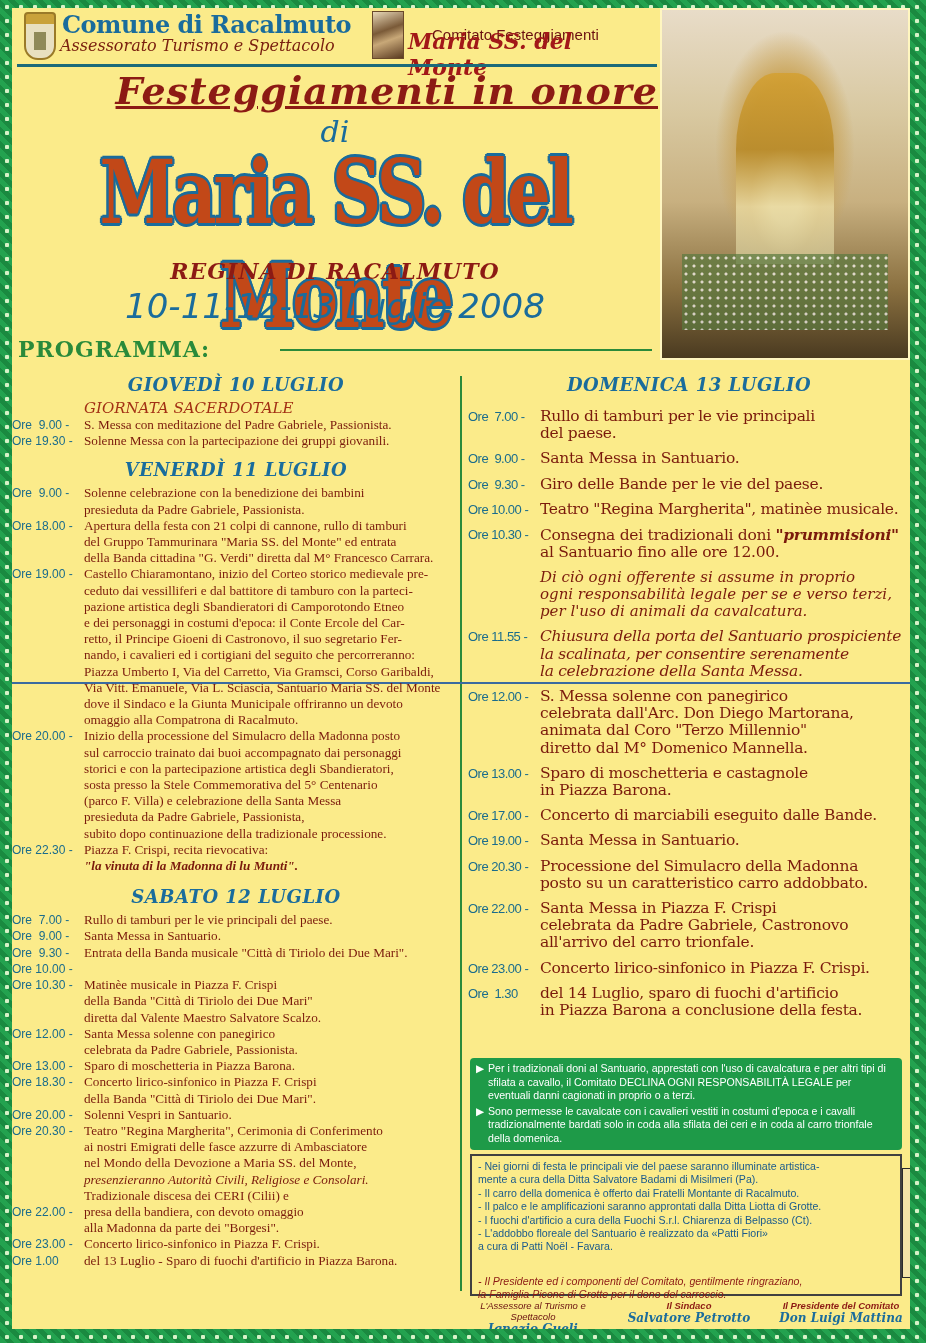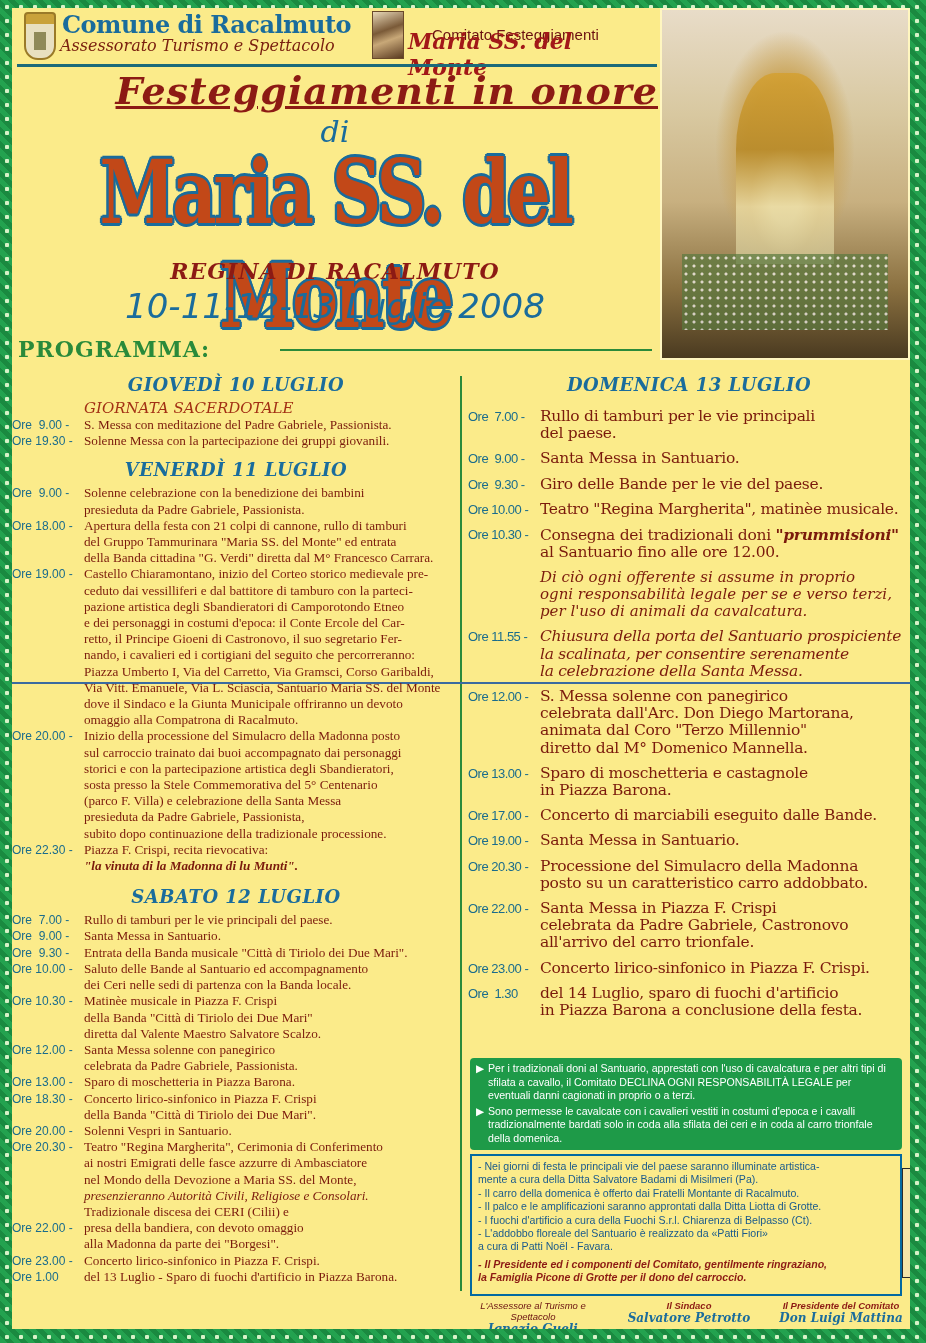--- a/index.html
+++ b/index.html
@@ -80,23 +80,23 @@
   .it { font-style: italic; }
   .bi { font-style: italic; font-weight: bold; }
   .note-it { padding-left: 72px; font-size: 15px; line-height: 17px; font-style: italic; color: #7a1a0c; margin-bottom: 8px; white-space: pre-line; font-family: "DejaVu Serif", serif; }
 
   
   .notice { position: absolute; left: 458px; top: 1050px; width: 432px; height: 92px; background: #1e9a48; border-radius: 4px; padding: 4px 6px; color: #fff; font-size: 10.6px; line-height: 13.6px; font-family: "Liberation Sans", sans-serif; }
   .notice p { display: flex; margin-bottom: 2px; }
   .notice .arr { width: 12px; flex: none; }
 
   
-  .credits { position: absolute; left: 458px; top: 1146px; width: 432px; height: 142px; border: 2px solid #0369a1; padding: 4px 6px; color: #1a5a8c; font-size: 10.6px; line-height: 13.4px; font-family: "Liberation Sans", sans-serif; }
+  .credits { position: absolute; left: 458px; top: 1146px; width: 432px; height: 142px; border: 2px solid #404040; padding: 4px 6px; color: #1a5a8c; font-size: 10.6px; line-height: 13.4px; font-family: "Liberation Sans", sans-serif; }
   .credits .li { white-space: pre-line; }
-  .credits .thanks { color: #8c1a14; font-style: italic; font-weight: bold; margin-top: 4px; white-space: pre-line; }
+  .credits .thanks { color: #8c1a14; font-style: italic; font-weight: normal; margin-top: 21px; white-space: pre-line; }
 
   
   .sig { position: absolute; top: 1292px; text-align: center; }
   .sig .role { font-size: 9.5px; color: #6a1010; font-family: "Liberation Sans", sans-serif; font-style: italic; }
   .sig .role.b { font-weight: bold; color: #8c1a14; }
   .sig .name { font-size: 12px; font-style: italic; font-weight: bold; color: #1a6c9c; font-family: "DejaVu Serif", serif; }
 
   .printer { position: absolute; left: 890px; top: 1160px; width: 10px; height: 110px; background: #f3e4a8; border: 1px solid #2a2a2a; }
 </style>
 </head>
@@ -190,22 +190,20 @@
     <div class="ev">
         <span class="t">Ore  9.00 -</span>
         <span class="d">Santa Messa in Santuario.</span>
       </div>
     <div class="ev">
         <span class="t">Ore  9.30 -</span>
         <span class="d">Entrata della Banda musicale "Città di Tiriolo dei Due Mari".</span>
       </div>
     <div class="ev">
         <span class="t">Ore 10.00 -</span>
-        <span class="d">Saluto delle Bande al Santuario ed accompagnamento
-dei Ceri nelle sedi di partenza con la Banda locale.</span>
       </div>
     <div class="ev">
         <span class="t">Ore 10.30 -</span>
         <span class="d">Matinèe musicale in Piazza F. Crispi
 della Banda "Città di Tiriolo dei Due Mari"
 diretta dal Valente Maestro Salvatore Scalzo.</span>
       </div>
     <div class="ev">
         <span class="t">Ore 12.00 -</span>
         <span class="d">Santa Messa solenne con panegirico

